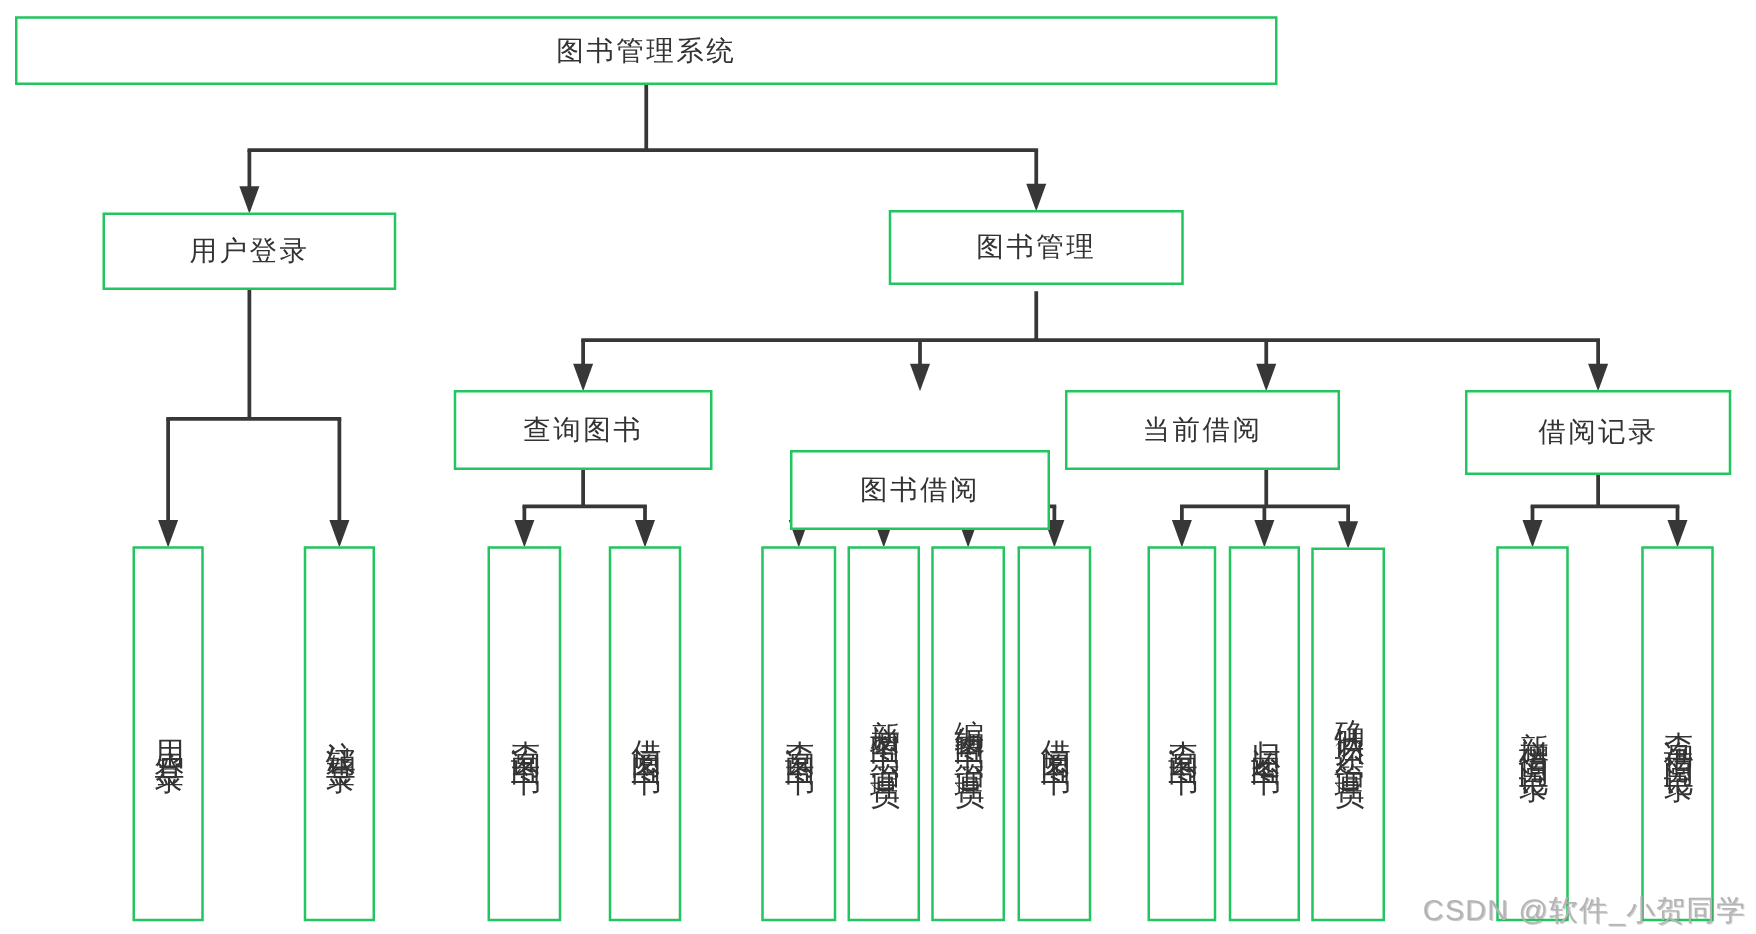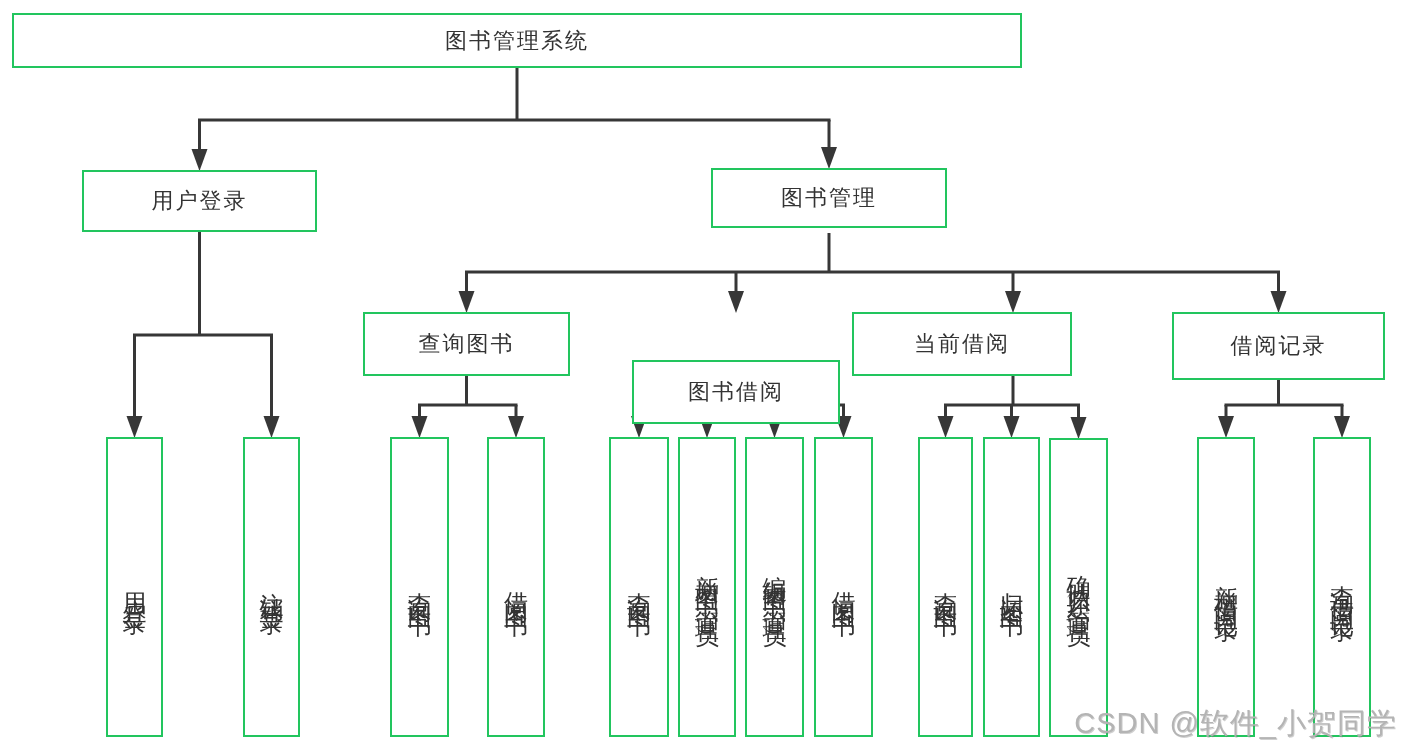--- a/index.html
+++ b/index.html
@@ -32,21 +32,21 @@
   .node.vertical{
     writing-mode:vertical-rl;
     text-orientation:mixed;
     font-size:24px;
     letter-spacing:7px;
   }
   .watermark{
     position:absolute;
     right:8px;
     bottom:3px;
-    font-size:29px;
+    font-size:23px;
     color:#b4b4b4;
     letter-spacing:1px;
     text-shadow:1px 1px 0 rgba(120,120,120,0.35);
     white-space:nowrap;
   }
 </style>
 </head>
 <body>
 
 <div class="canvas">

